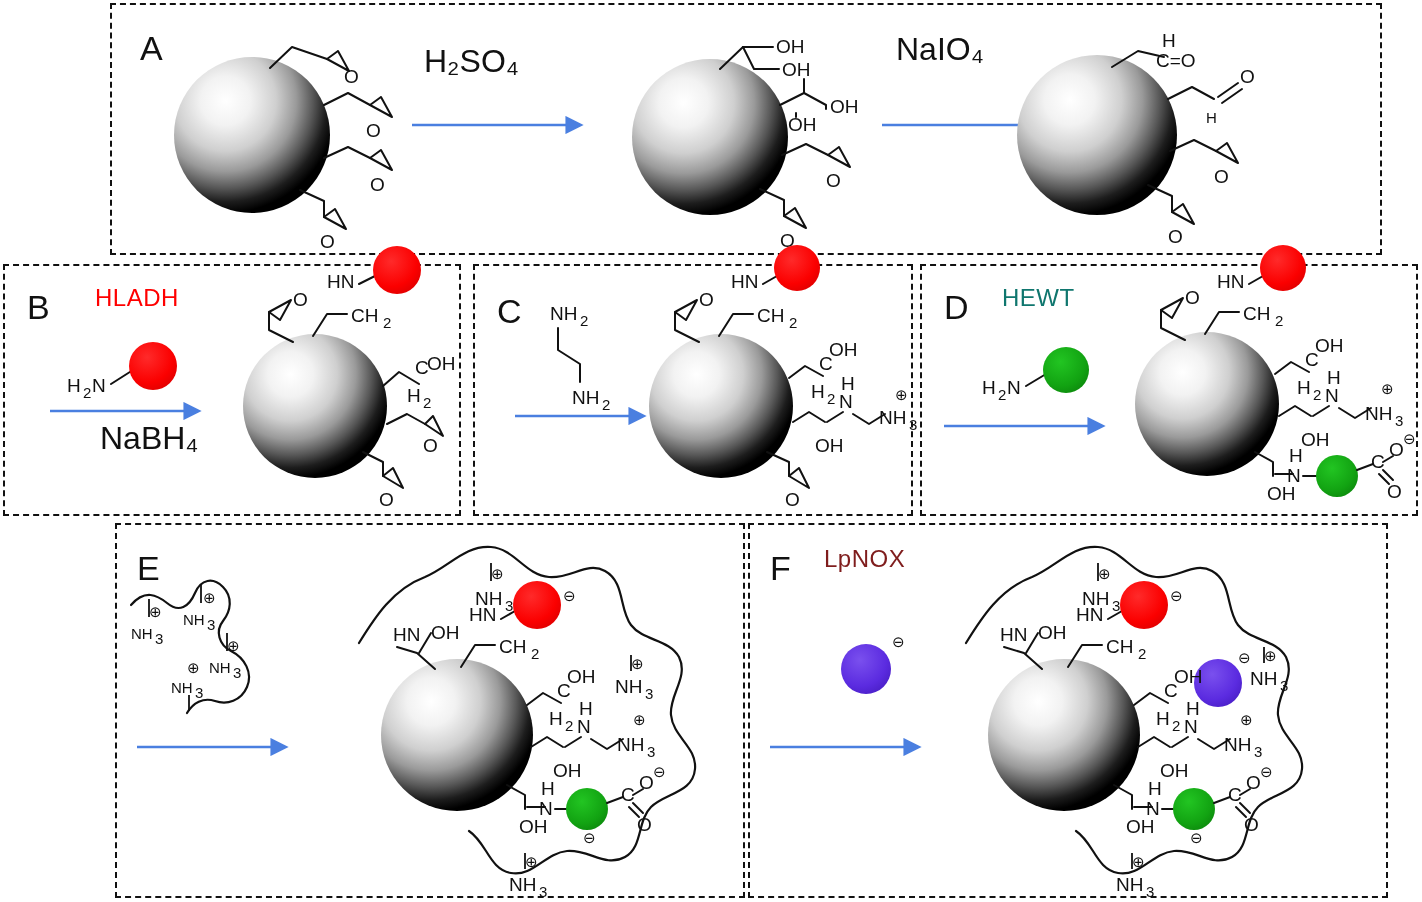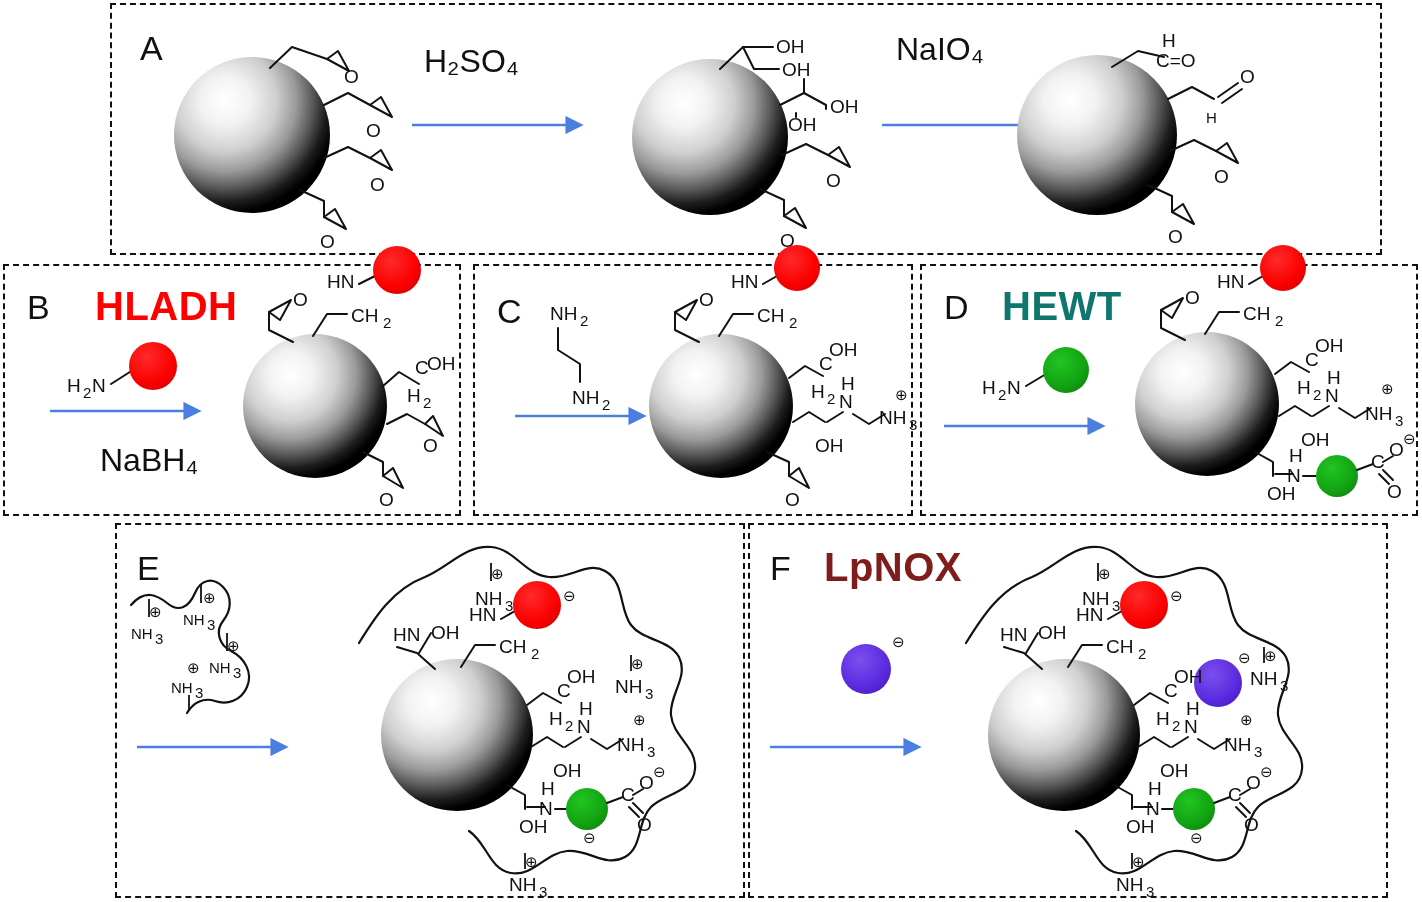--- a/index.html
+++ b/index.html
@@ -4,21 +4,21 @@
 <style>
   html,body{margin:0;padding:0;background:#ffffff;}
   body{width:1422px;height:902px;position:relative;overflow:hidden;
        font-family:"Liberation Sans",sans-serif;color:#111;}
 
   .panel{position:absolute;border:2.5px dashed #111;background:#fff;box-sizing:border-box;}
 
   .plabel{position:absolute;font-size:34px;color:#111;font-weight:400;
           font-family:"Liberation Sans",sans-serif;line-height:1;}
 
-  .enz-label{position:absolute;font-size:40px;font-weight:bold;letter-spacing:.5px;
+  .enz-label{position:absolute;font-size:24px;font-weight:normal;letter-spacing:.5px;
              font-family:"Liberation Sans",sans-serif;line-height:1;white-space:nowrap;}
 
   .reagent{position:absolute;font-size:32px;color:#111;white-space:nowrap;line-height:1;}
 
   svg{position:absolute;left:0;top:0;overflow:visible;}
   .sv{position:absolute;overflow:visible;}
 
   .chem{font-family:"Liberation Sans",sans-serif;font-size:19px;fill:#111;}
   .chem-sm{font-family:"Liberation Sans",sans-serif;font-size:15px;fill:#111;}
   .bond{stroke:#111;stroke-width:2;fill:none;stroke-linecap:round;stroke-linejoin:round;}
@@ -149,21 +149,21 @@
     <text class="chem" x="2" y="48">H</text>
       <text class="chem-sm" x="18" y="54">2</text>
     <text class="chem" x="27" y="48">N</text>
     <line class="bond" x1="46" y1="40" x2="68" y2="26"></line>
     <circle cx="88" cy="22" r="24" fill="url(#redgrad)"></circle>
   </svg>
 
   <svg class="sv" style="left:45px;top:135px;width:160px;height:20px;" viewBox="0 0 160 20">
     <line x1="0" y1="10" x2="148" y2="10" stroke="#4a7fe0" stroke-width="2.6" marker-end="url(#arrowhead)"></line>
   </svg>
-  <div class="reagent" style="left:95px;top:178px;">NaBH₄</div>
+  <div class="reagent" style="left:95px;top:156px;">NaBH₄</div>
 
   <svg class="sv" style="left:230px;top:8px;width:230px;height:240px;" viewBox="0 0 230 240">
     <circle cx="80" cy="132" r="72" fill="url(#beadgrad)"></circle>
 
     <path class="bond" d="M58,68 L34,56 L34,38"></path>
     <path class="bond" d="M34,38 L56,26 L45,46 z"></path>
     <text class="chem" x="58" y="32">O</text>
 
     <path class="bond" d="M78,62 L92,40 L112,40"></path>
     <text class="chem" x="92" y="14">HN</text>

